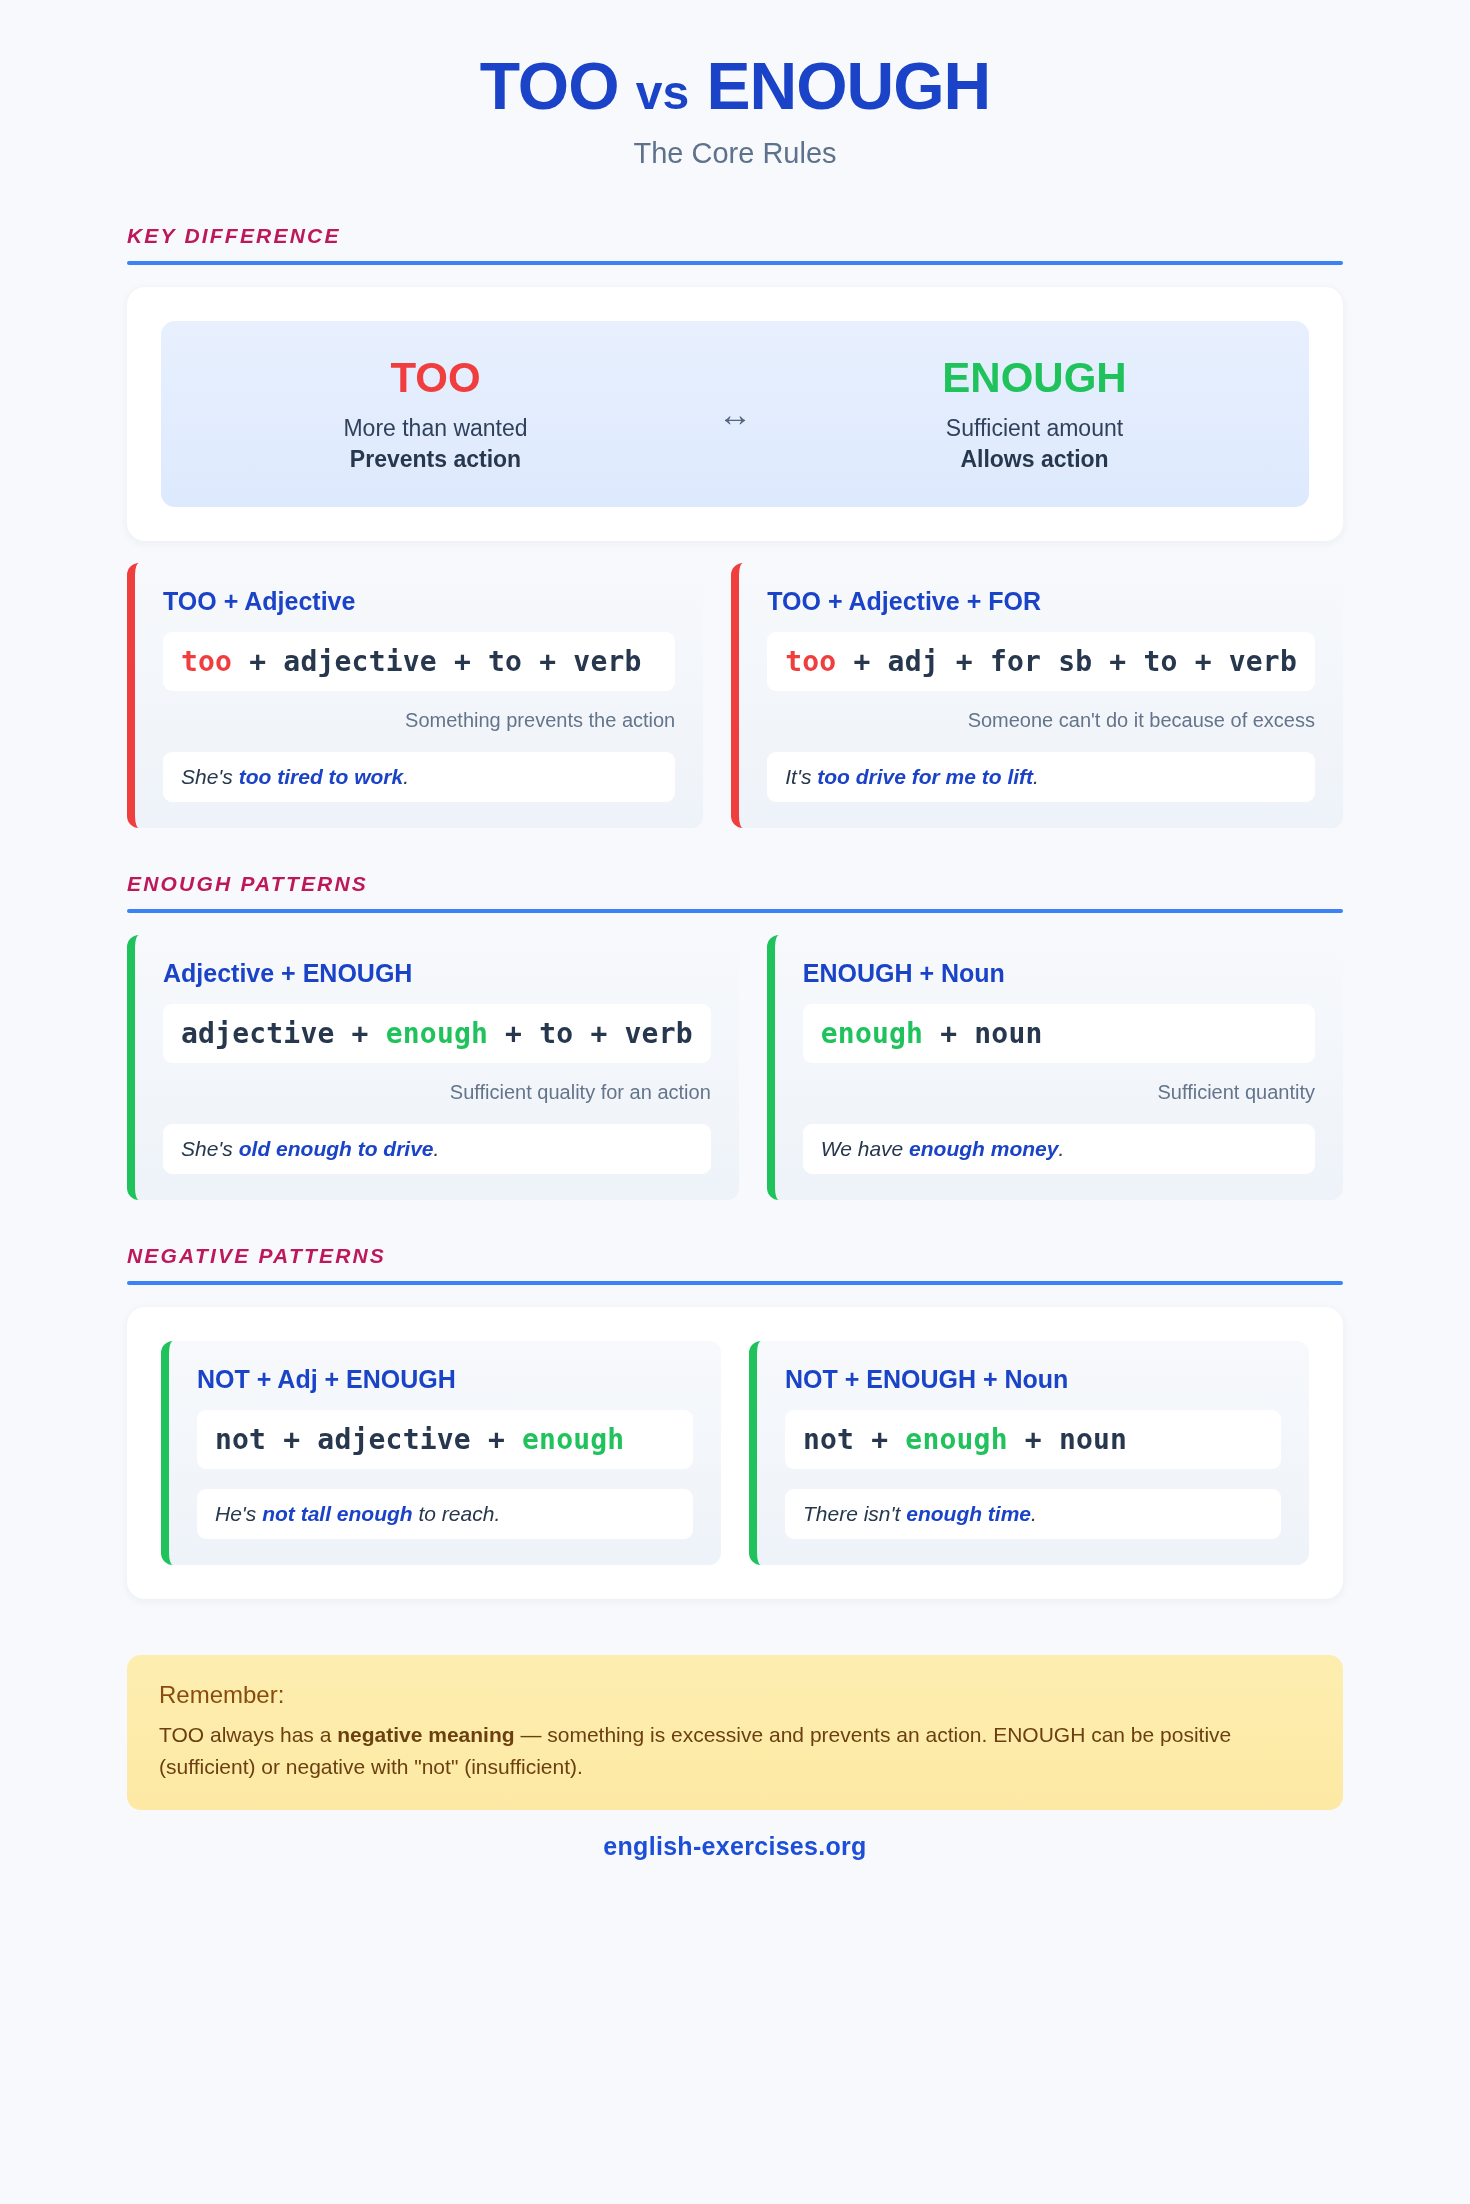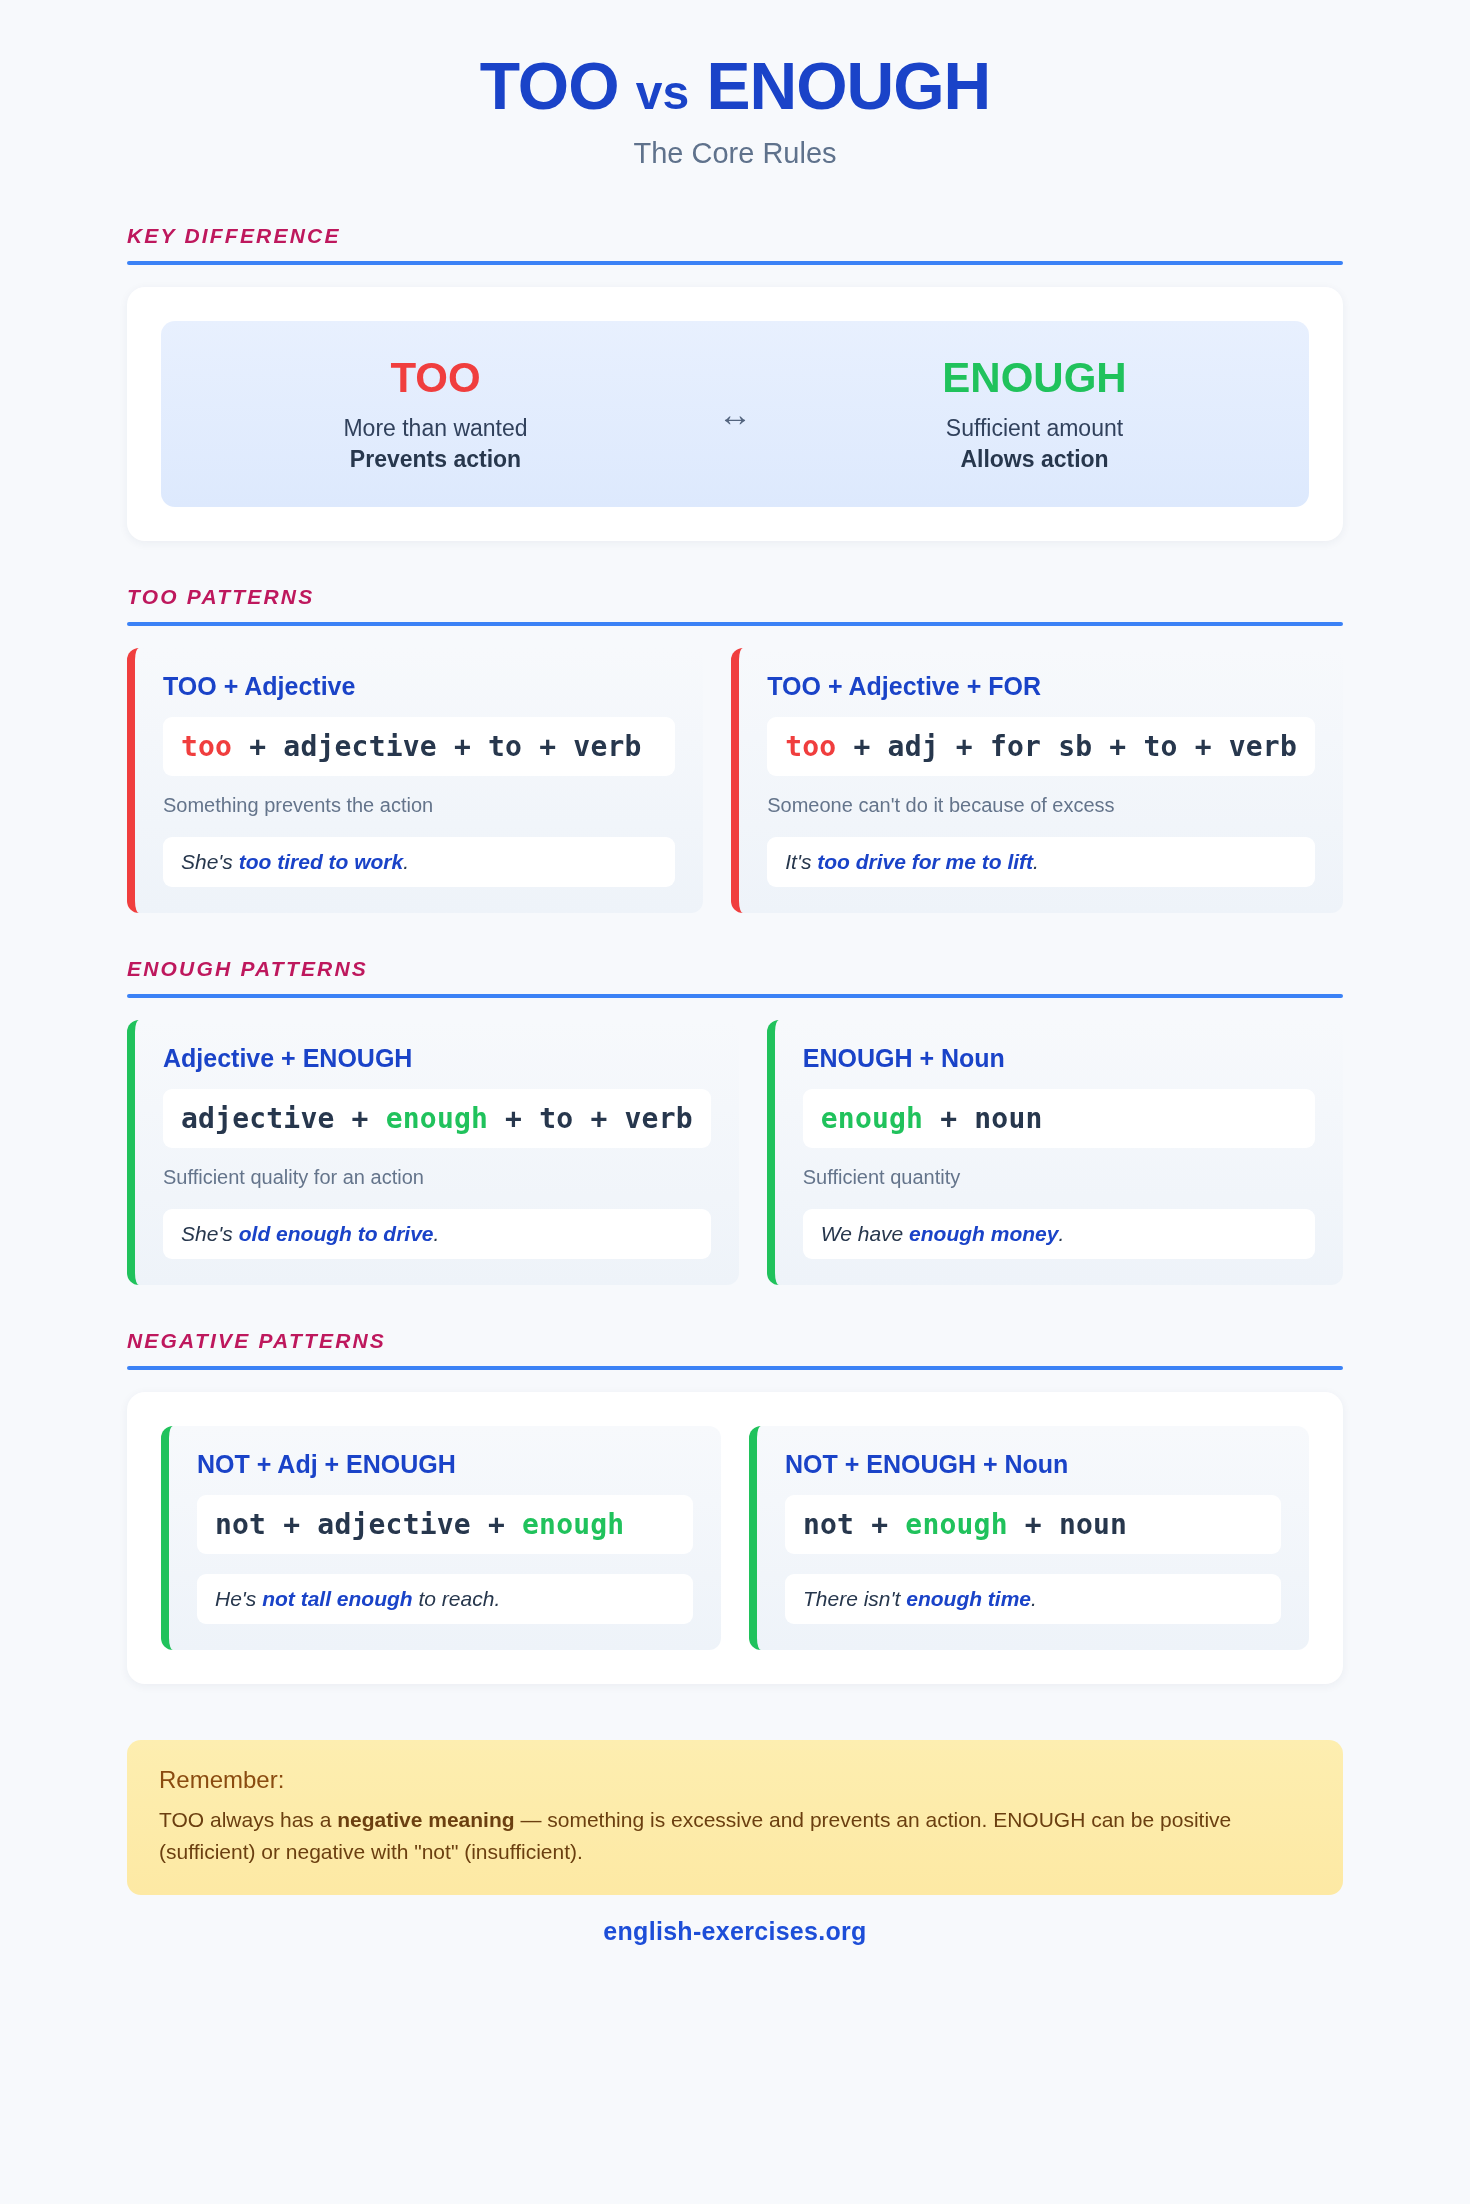--- a/index.html
+++ b/index.html
@@ -130,20 +130,21 @@
     white-space: nowrap;
     overflow: hidden;
   }
   .formula .kw-too { color: #f03e3e; }
   .formula .kw-enough { color: #20c25c; }
 
   .pcard-note {
     margin-top: 18px;
     font-size: 20px;
     color: #64748b;
+    text-align: right;
   }
   .example {
     margin-top: 20px;
     background: #ffffff;
     border-radius: 9px;
     padding: 13px 18px;
     font-size: 21px;
     font-style: italic;
     color: #27374d;
   }
@@ -210,24 +211,20 @@
       </div>
       <div class="compare-arrow">↔</div>
       <div class="compare-side">
         <div class="compare-word enough">ENOUGH</div>
         <div class="compare-line1">Sufficient amount</div>
         <div class="compare-line2">Allows action</div>
       </div>
     </div>
   </div>
 
-  <div class="section-head">
-    <div class="section-title">TOO PATTERNS</div>
-    <div class="section-rule"></div>
-  </div>
 
   <div class="grid">
 
     <div class="pcard">
       <div class="pcard-title">TOO + Adjective</div>
       <div class="formula">
         <span></span><span class="kw-too">too</span><span> + adjective + to + verb</span>
       </div>
       <div class="pcard-note">Something prevents the action</div>
       <div class="example">

